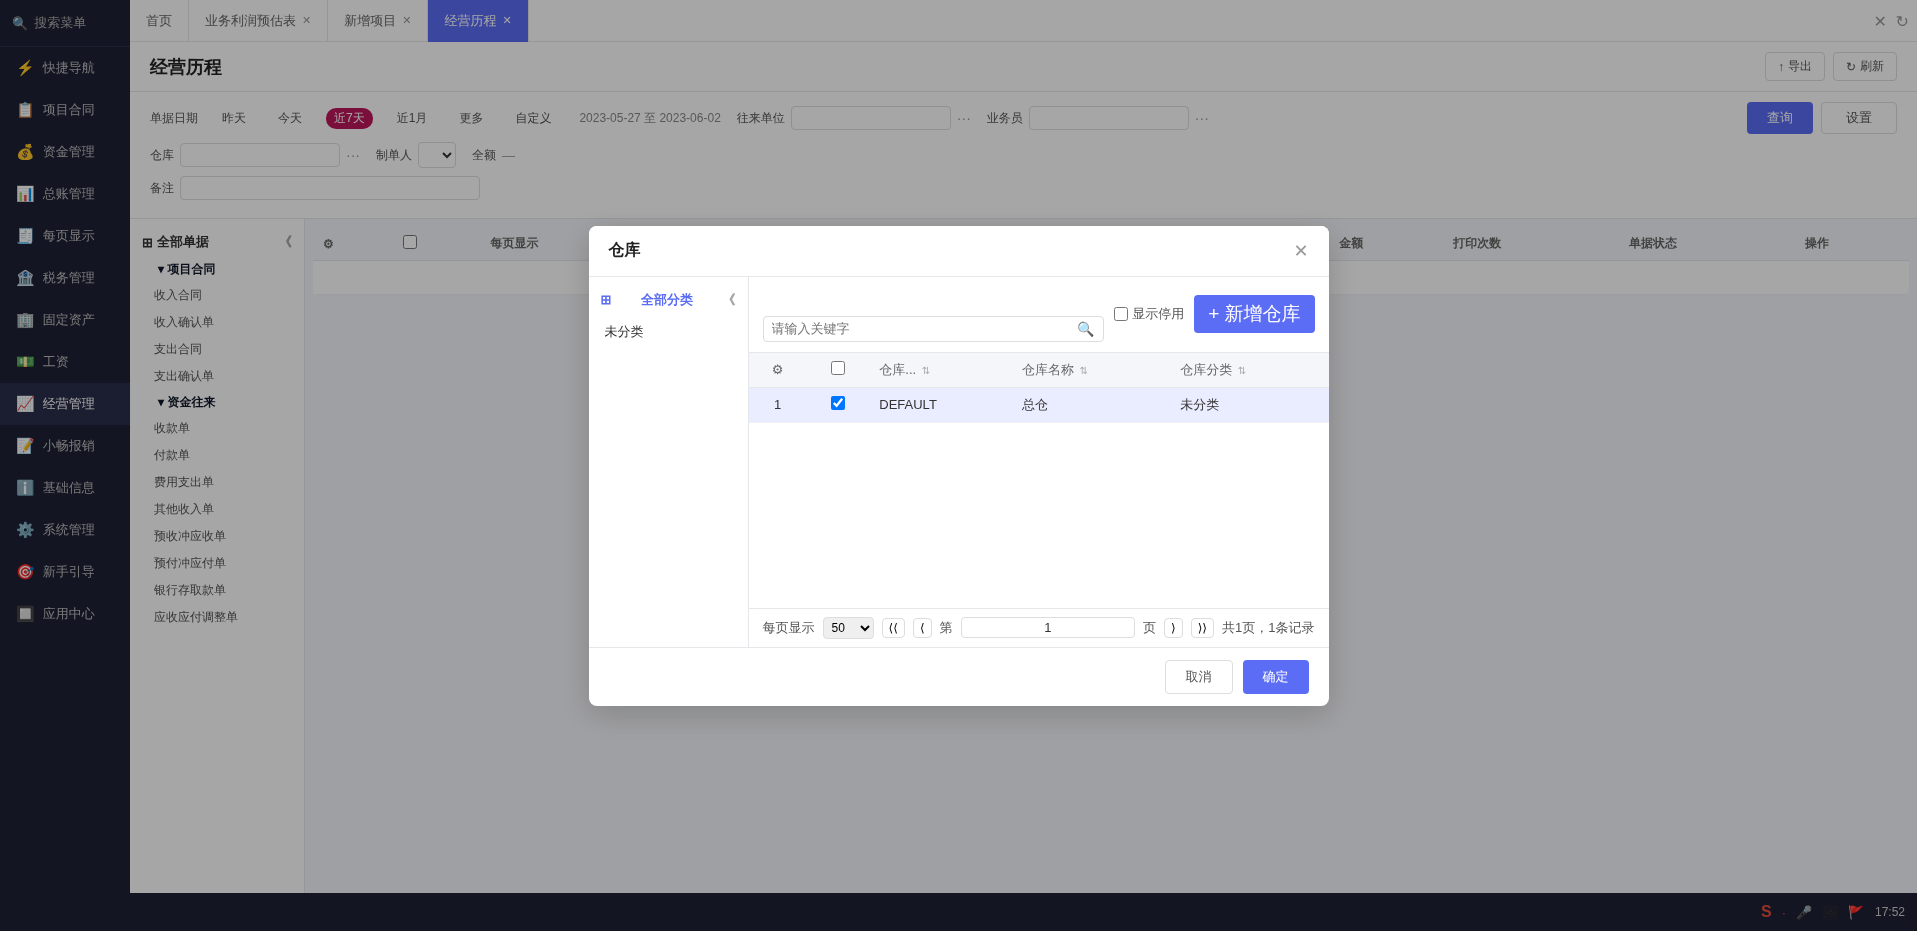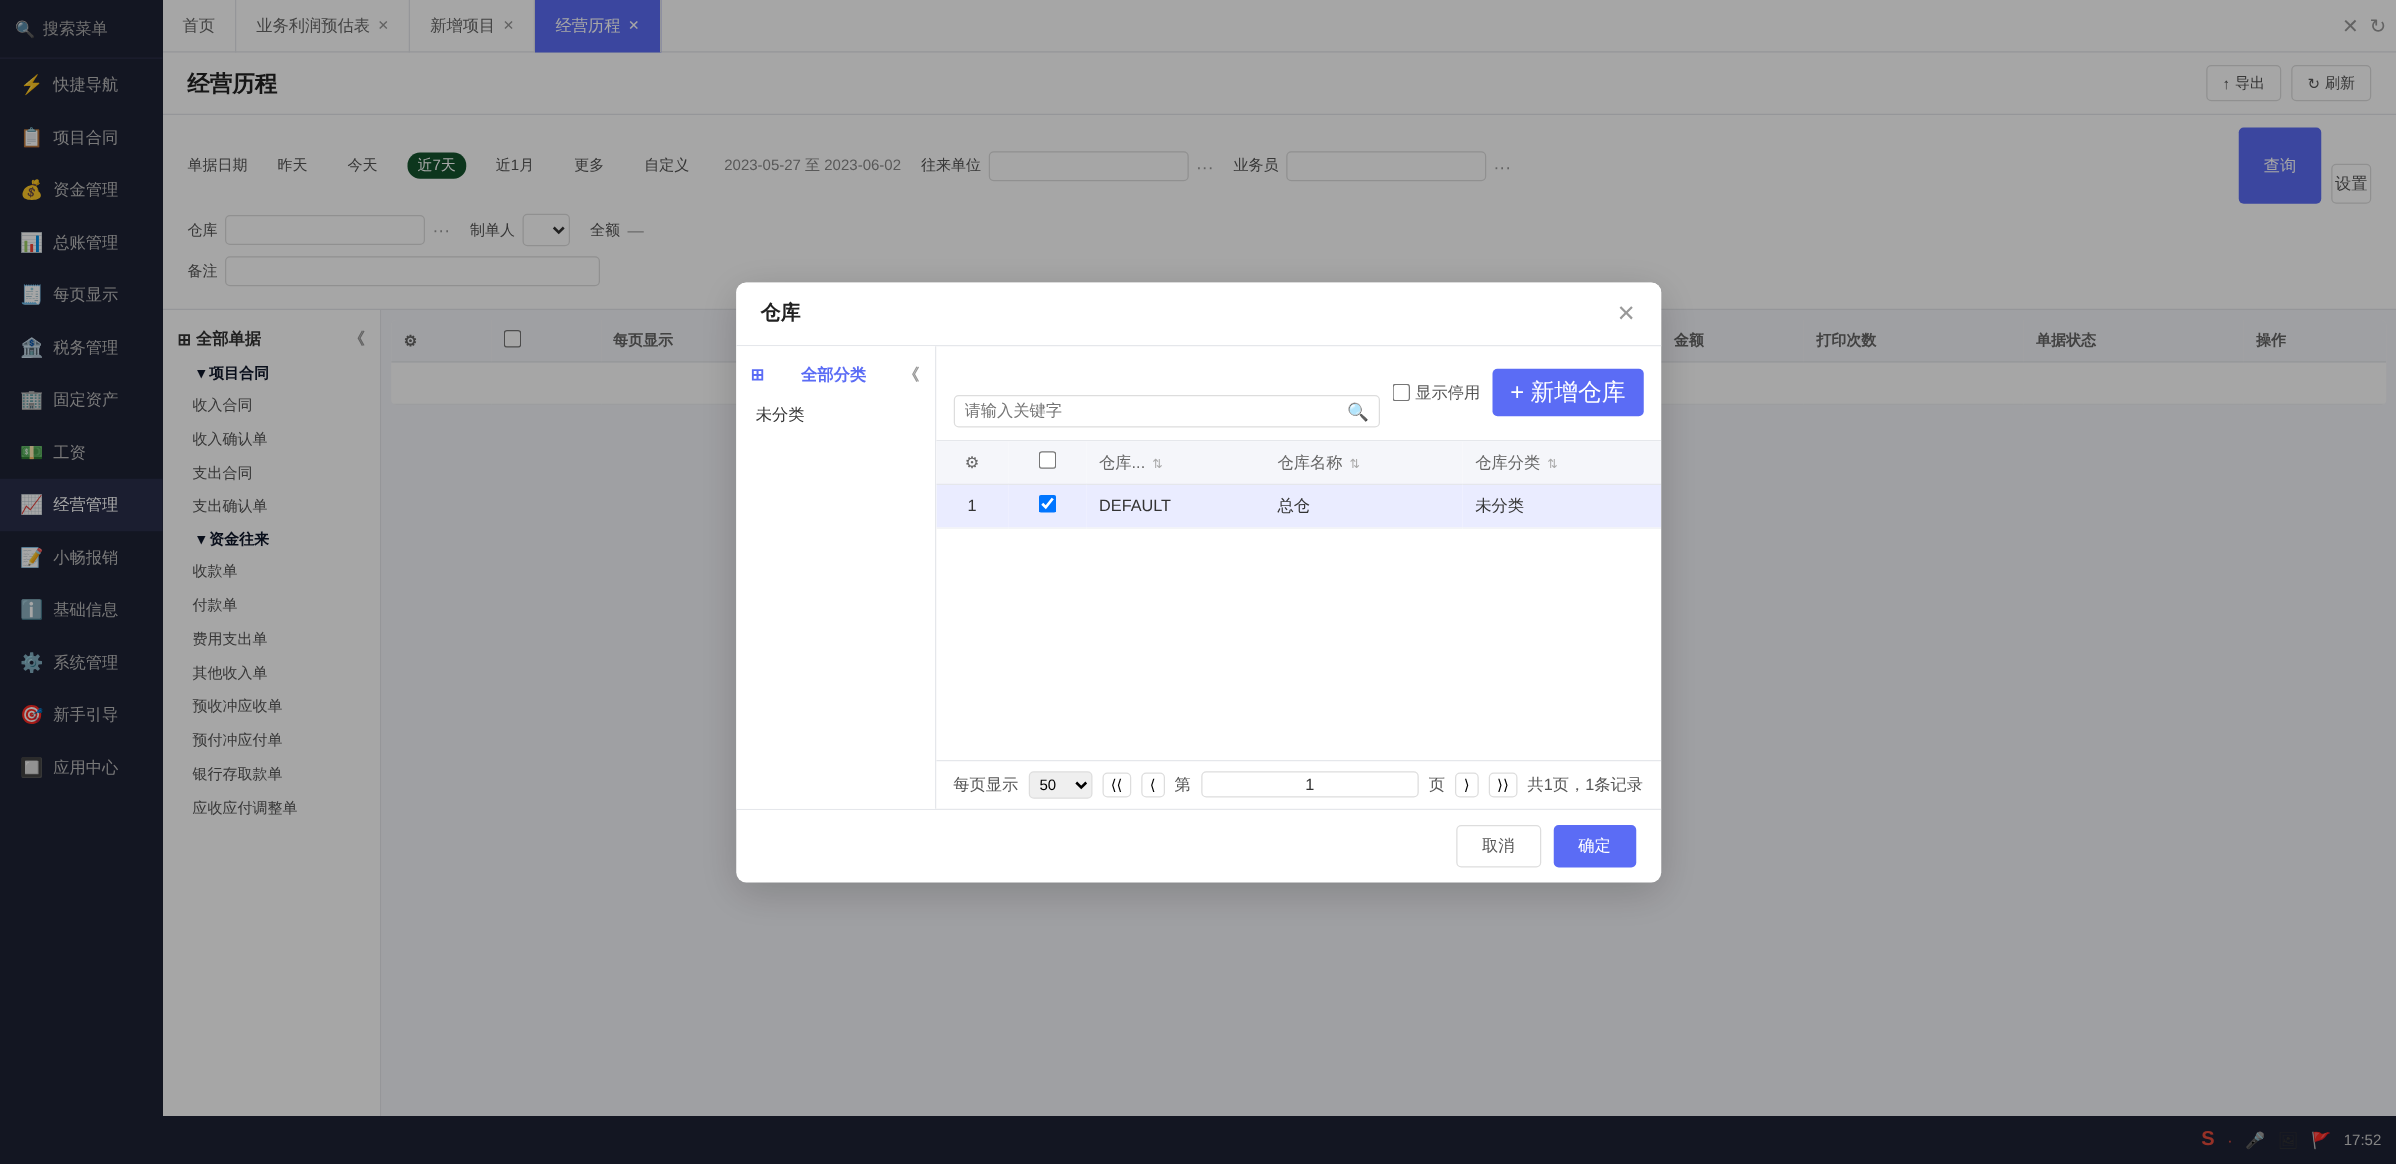--- a/index.html
+++ b/index.html
@@ -68,41 +68,41 @@
     
     .filter-bar {
       background: #fff; padding: 10px 20px; border-bottom: 1px solid #e5e7eb;
     }
     .filter-row { display: flex; align-items: center; gap: 16px; margin-bottom: 8px; flex-wrap: wrap; }
     .filter-label { font-size: 12px; color: #555; white-space: nowrap; }
     .date-btn {
       padding: 2px 8px; border-radius: 12px; border: none; cursor: pointer;
       font-size: 12px; background: transparent; color: #555;
     }
-    .date-btn.active { background: #14532d; color: #fff; border-radius: 10px; }
+    .date-btn.active { background: #be185d; color: #fff; border-radius: 10px; }
     .date-range { font-size: 12px; color: #888; margin-left: 4px; }
     .filter-field {
       display: flex; align-items: center; gap: 6px;
     }
     .filter-input {
       border: 1px solid #ddd; border-radius: 4px; padding: 4px 8px;
       font-size: 12px; width: 160px; color: #333;
     }
     .filter-dots { color: #999; font-size: 14px; cursor: pointer; }
     .filter-select {
       border: 1px solid #ddd; border-radius: 4px; padding: 4px 8px;
       font-size: 12px; background: #fff; color: #333; cursor: pointer;
     }
     .btn-query {
       padding: 6px 20px; background: #5b6cf5; color: #fff; border: none;
       border-radius: 4px; cursor: pointer; font-size: 13px;
     }
     .btn-setting {
-      padding: 6px 2px; background: #fff; color: #555; border: 1px solid #ddd;
-      border-radius: 4px; cursor: pointer; font-size: 13px; margin-top: 29px;
+      padding: 6px 24px; background: #fff; color: #555; border: 1px solid #ddd;
+      border-radius: 4px; cursor: pointer; font-size: 13px;
     }
     .dash-placeholder { color: #999; font-size: 13px; }
 
     
     .content-area {
       flex: 1; display: flex; overflow: hidden;
     }
 
     
     .left-panel {

